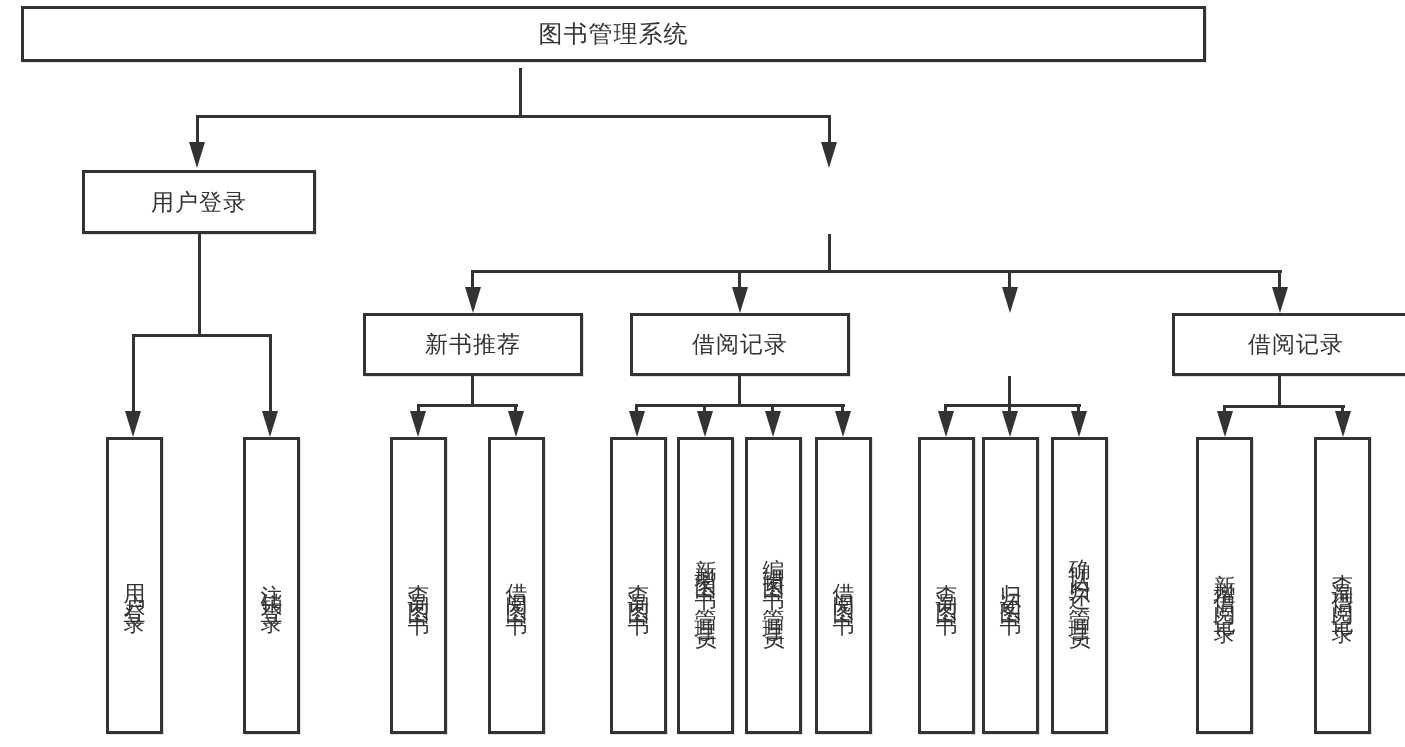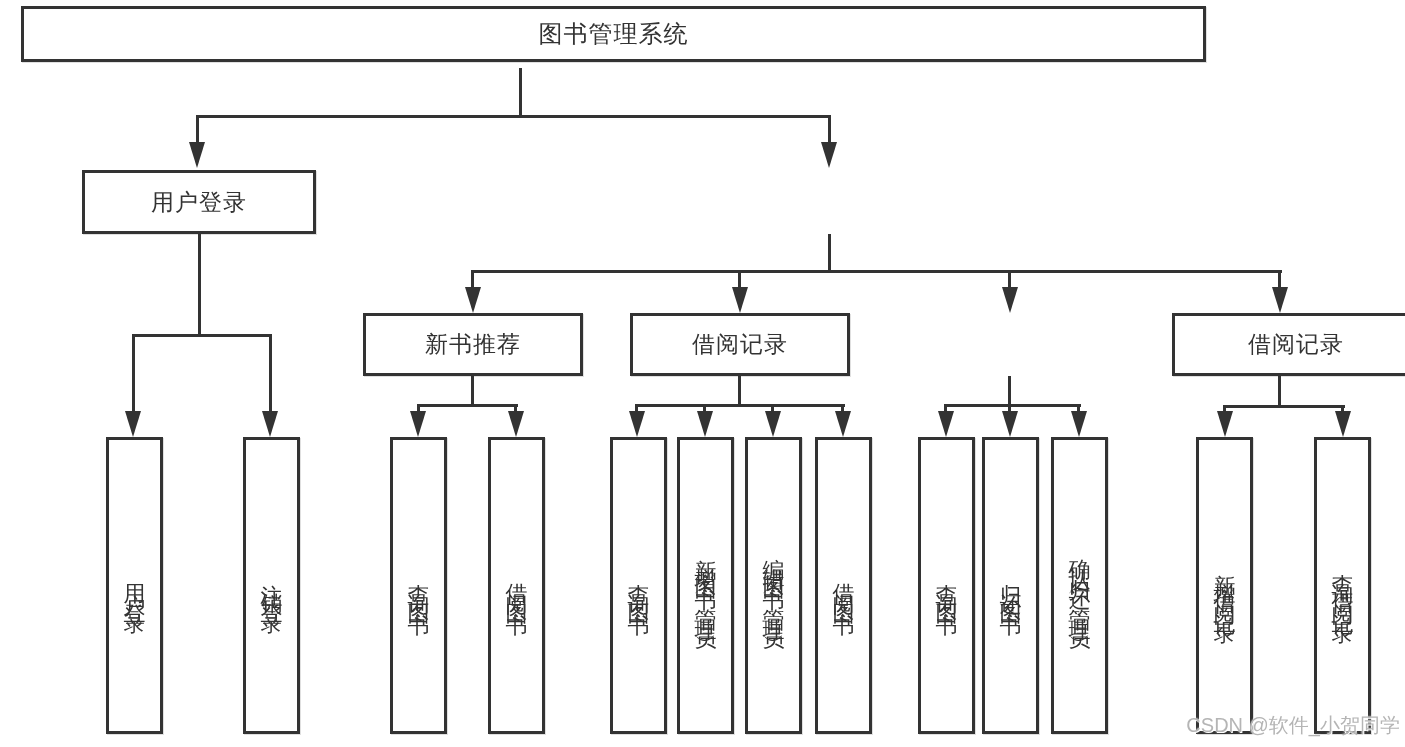--- a/index.html
+++ b/index.html
@@ -186,15 +186,14 @@
   <div class="vl" style="left:1077px;top:404px;height:12px"></div>
   <div class="arr" style="left:1071px;top:411px"></div>
 
   <div class="vl" style="left:1278px;top:376px;height:32px"></div>
   <div class="hl" style="left:1223px;top:405px;width:122px"></div>
   <div class="vl" style="left:1223px;top:405px;height:11px"></div>
   <div class="arr" style="left:1217px;top:411px"></div>
   <div class="vl" style="left:1341px;top:405px;height:11px"></div>
   <div class="arr" style="left:1335px;top:411px"></div>
 
-  <div class="watermark">CSDN @软件_小贺同学</div>
 
 </div>
 
 </body></html>

